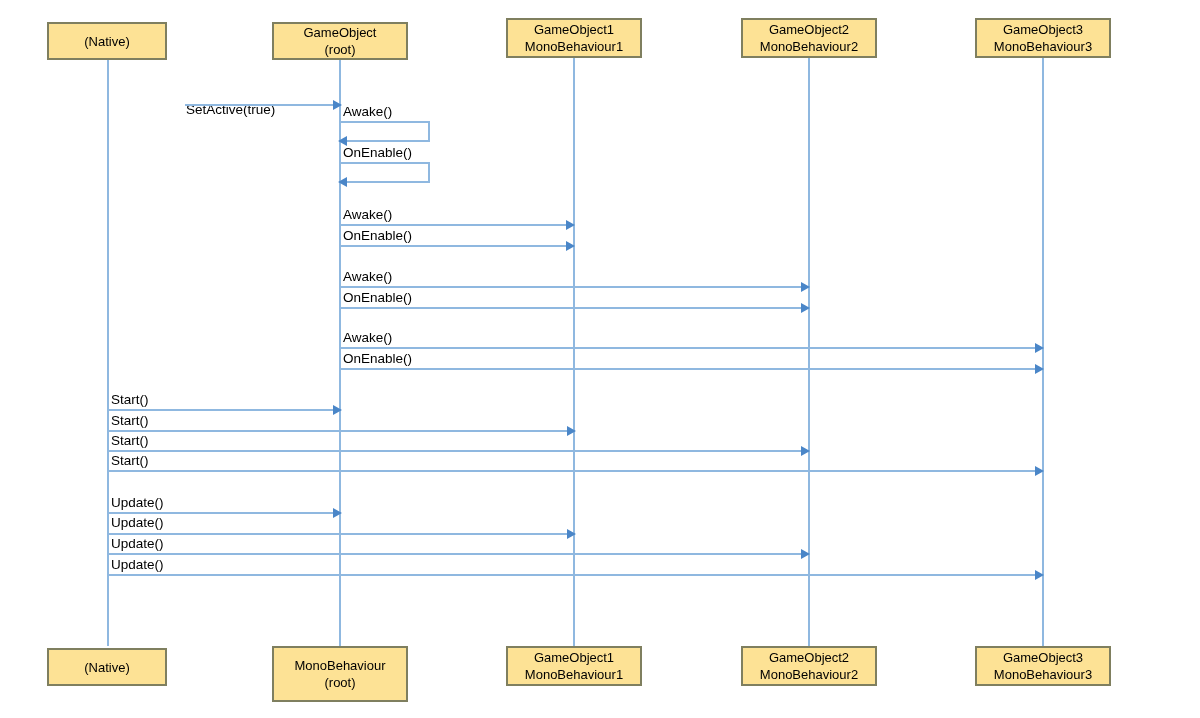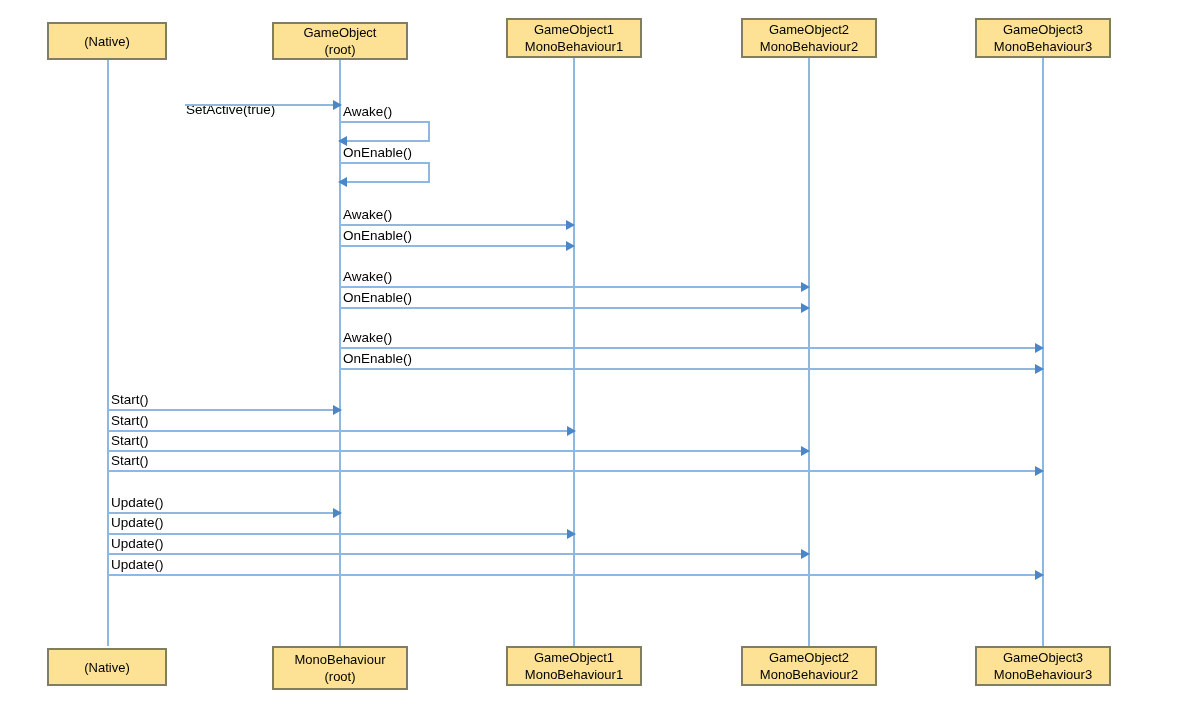--- a/index.html
+++ b/index.html
@@ -214,21 +214,21 @@
 
   <div class="msg-label" style="left:111px; top:557px;">Update()</div>
   <div class="msg" style="left:109px; top:574px; width:934px;">
     <span class="arrowhead"></span>
   </div>
 
   <div class="participant-box" style="left:47px; top:648px; width:120px; height:38px;">
     <span class="pline">(Native)</span>
   </div>
 
-  <div class="participant-box" style="left:272px; top:646px; width:136px; height:44px;">
+  <div class="participant-box" style="left:272px; top:646px; width:136px; height:56px;">
     <span class="pline">MonoBehaviour</span>
     <span class="pline">(root)</span>
   </div>
 
   <div class="participant-box" style="left:506px; top:646px; width:136px; height:40px;">
     <span class="pline">GameObject1</span>
     <span class="pline">MonoBehaviour1</span>
   </div>
 
   <div class="participant-box" style="left:741px; top:646px; width:136px; height:40px;">

